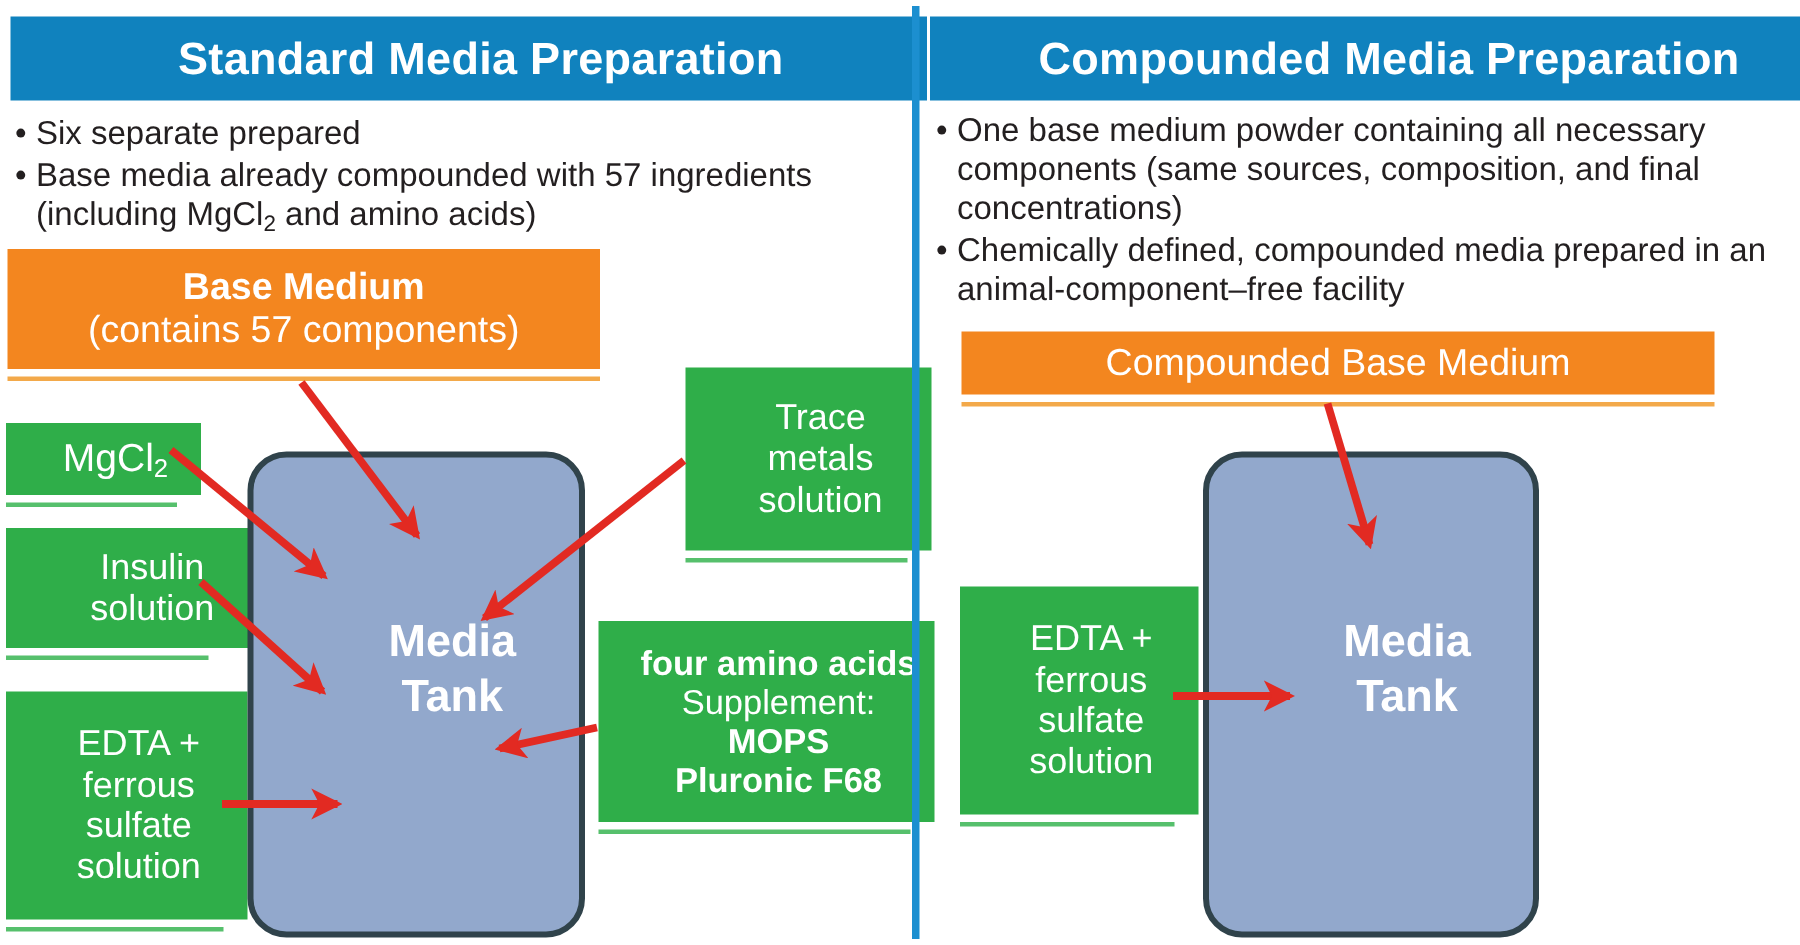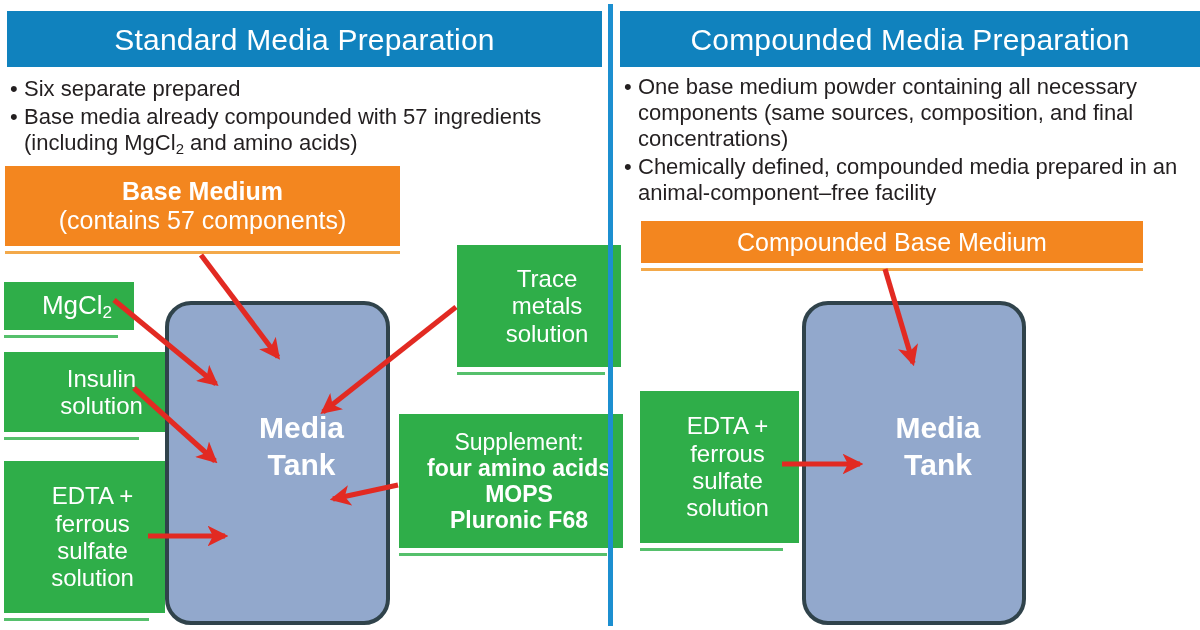--- a/index.html
+++ b/index.html
@@ -19,23 +19,24 @@
 
   
   .panel-header{
     background:#1082BE;
     color:#ffffff;
     display:flex;
     align-items:center;
     justify-content:center;
     text-align:center;
     font-size:30px;
-    font-weight:normal;
+    font-weight:bold;
     letter-spacing:0.2px;
     line-height:1.1;
+    padding-left:16px;
   }
 
   
   .divider{
     background:#1C8FD0;
   }
 
   
   .bullets{
     color:#231F20;
@@ -166,22 +167,22 @@
   <div class="abs green-rule" style="left:4px;top:618px;width:145px;"></div>
 
   <div class="abs green-box" style="left:457px;top:245px;width:148px;height:122px;font-size:24px;">
     <span class="ln">Trace</span>
     <span class="ln">metals</span>
     <span class="ln">solution</span>
   </div>
   <div class="abs green-rule" style="left:457px;top:372px;width:148px;"></div>
 
   <div class="abs green-box" style="left:399px;top:414px;width:208px;height:134px;font-size:23px;">
+    <span class="ln bold">four amino acids</span>
     <span class="ln">Supplement:</span>
-    <span class="ln bold">four amino acids</span>
     <span class="ln bold">MOPS</span>
     <span class="ln bold">Pluronic F68</span>
   </div>
   <div class="abs green-rule" style="left:399px;top:553px;width:208px;"></div>
 
   <div class="abs tank" style="left:165px;top:301px;width:225px;height:324px;">
     <div class="tank-label">
       <div>Media</div>
       <div>Tank</div>
     </div>

